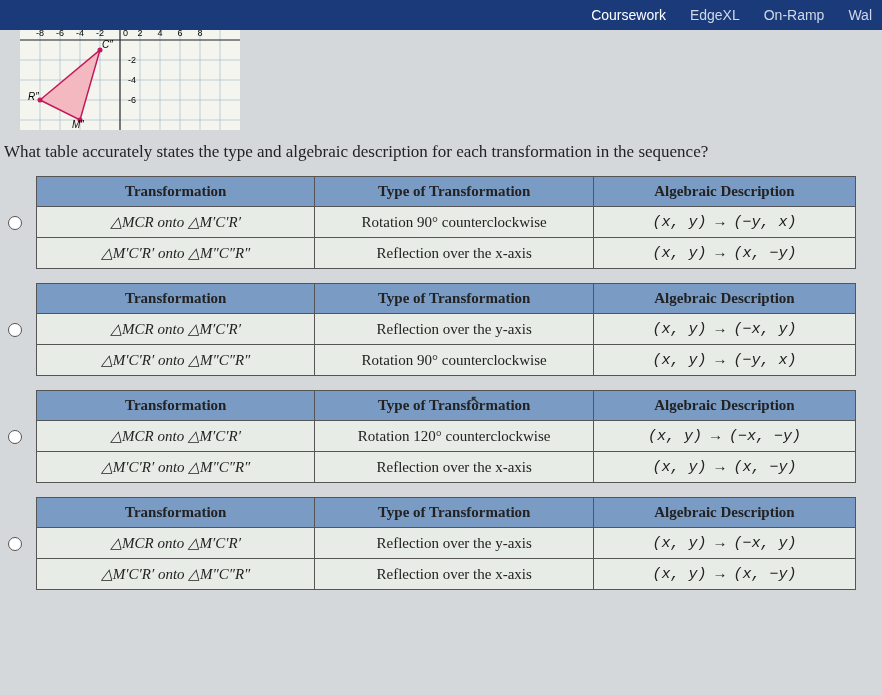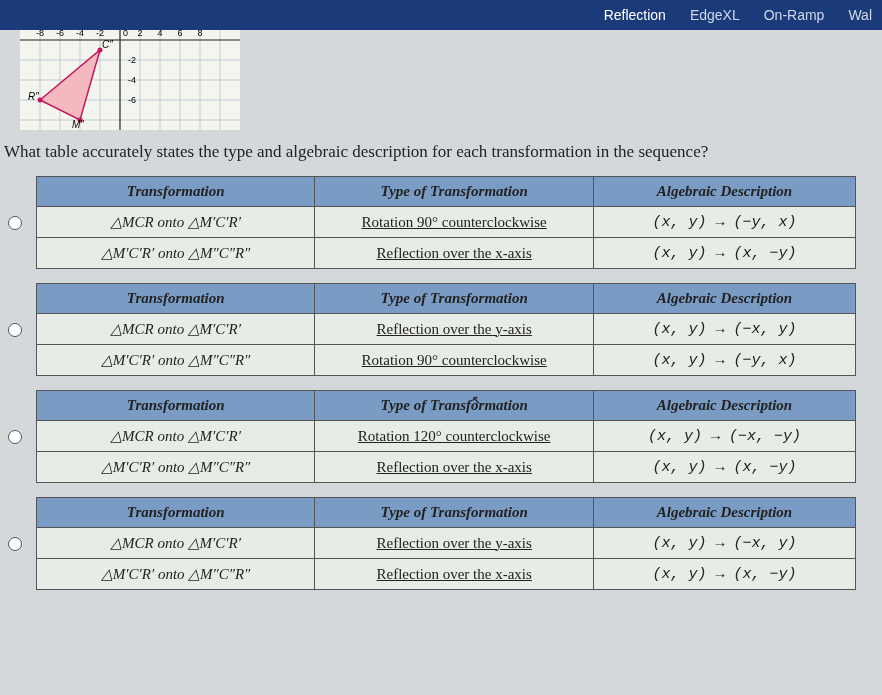--- a/index.html
+++ b/index.html
@@ -7,34 +7,34 @@
 .topnav { background:#1a3a7a; height:30px; display:flex; justify-content:flex-end; align-items:center; padding:0 10px; gap:24px; color:#d0d8e8; font-size:14px; }
 .topnav span { cursor:pointer; }
 .topnav .active { color:#fff; font-weight:500; }
 .graph-area { position:relative; width:220px; height:100px; margin:0 0 10px 20px; background:#f5f5f0; overflow:hidden; }
 .graph-area svg { display:block; }
 .question { font-family:"Times New Roman",serif; font-size:17px; margin:12px 0 14px 4px; }
 .options { padding:0 0 0 8px; }
 .opt-row { display:flex; align-items:center; gap:14px; margin-bottom:14px; }
 .radio { width:14px; height:14px; border:1.5px solid #555; border-radius:50%; background:#fff; flex:0 0 14px; cursor:pointer; }
 table { border-collapse:collapse; width:820px; font-family:"Times New Roman",serif; font-size:15px; }
-th { background:#7a9bc4; color:#222; font-weight:700; border:1px solid #555; padding:6px 8px;font-style:italic; }
+th { background:#7a9bc4; color:#222; font-weight:700; border:1px solid #555; padding:6px 8px; }
 td { background:#e8ece6; border:1px solid #555; padding:6px 1px; text-align:center; }
 td.tcol { width:34%; }
-td.ycol { width:34%;text-decoration:underline; }
+td.ycol { width:34%; }
 td.acol { width:32%; font-style:italic;font-family:Liberation Mono, monospace; }
 .math { font-style:italic; font-family:"Times New Roman",serif; }
 .cursor-ptr { position:relative; }
 .cursor-icon { position:absolute; left:50%; top:2px; margin-left:16px; font-size:12px; color:#333; }
 </style>
 </head>
 <body>
 
 <div class="topnav">
-  <span class="active">Reflection</span>
+  <span class="active">Coursework</span>
   <span>EdgeXL</span>
   <span>On-Ramp</span>
   <span>Wal</span>
 </div>
 
 <div class="graph-area">
 <svg width="220" height="100" viewBox="0 0 220 100">
   <g stroke="#9bb4c8" stroke-width="0.6">
     <line x1="0" y1="10" x2="220" y2="10"></line>
         <line x1="0" y1="30" x2="220" y2="30"></line>

